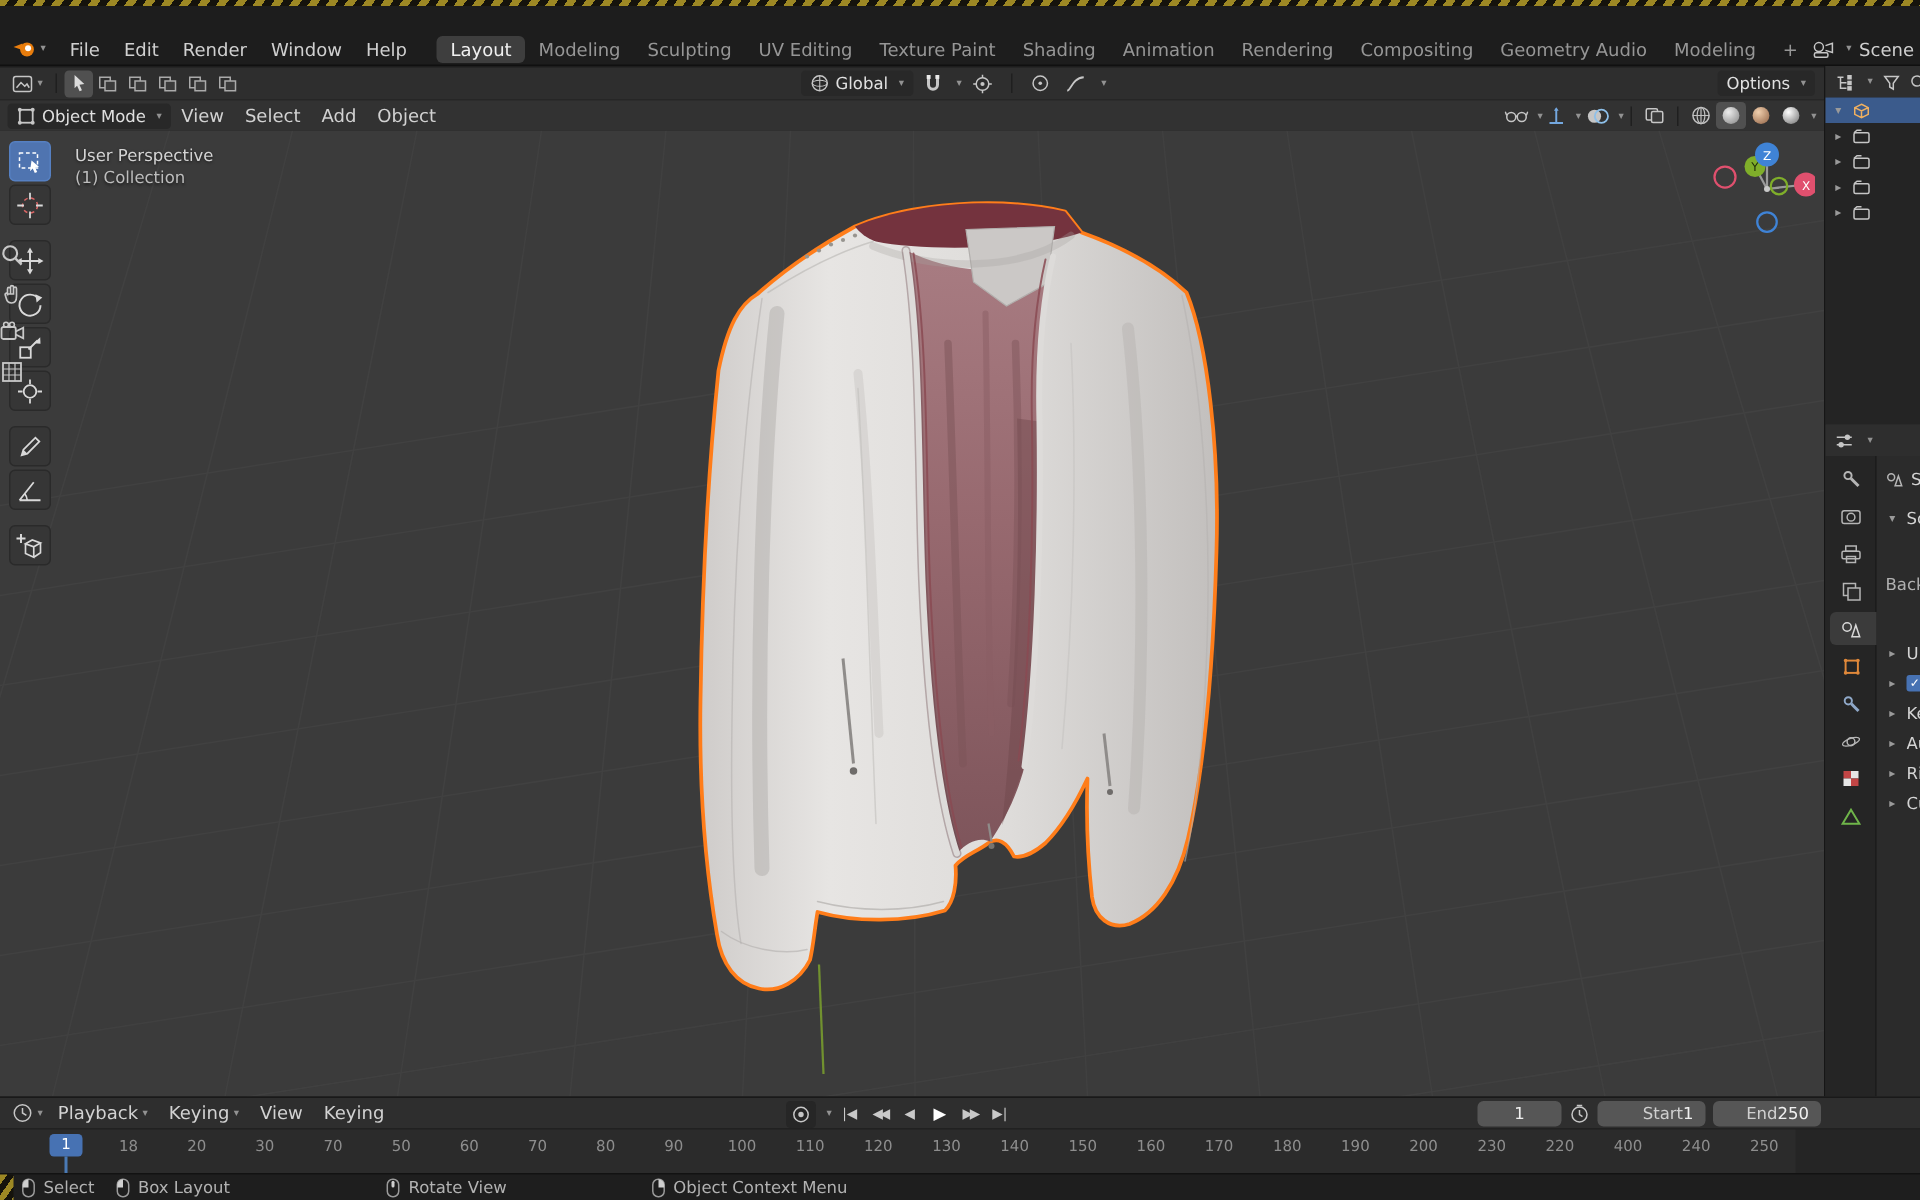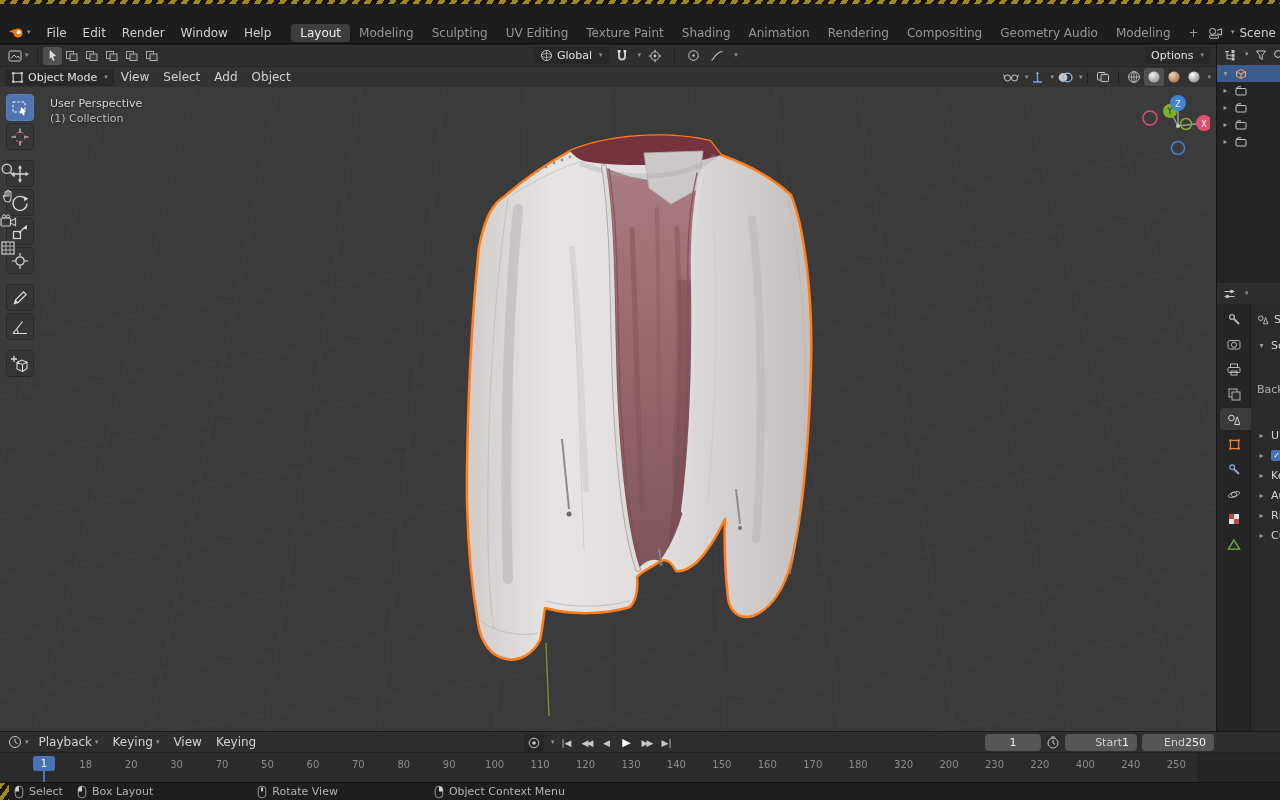--- a/index.html
+++ b/index.html
@@ -783,21 +783,21 @@
       <span class="rtick">90</span>
       <span class="rtick">100</span>
       <span class="rtick">110</span>
       <span class="rtick">120</span>
       <span class="rtick">130</span>
       <span class="rtick">140</span>
       <span class="rtick">150</span>
       <span class="rtick">160</span>
       <span class="rtick">170</span>
       <span class="rtick">180</span>
-      <span class="rtick">320</span>
+      <span class="rtick">190</span>
       <span class="rtick">200</span>
       <span class="rtick">230</span>
       <span class="rtick">220</span>
       <span class="rtick">400</span>
       <span class="rtick">240</span>
       <span class="rtick">250</span>
     </div>
     <div id="ruler-after-end"></div>
     <div id="cur-frame-box">1</div>
     <div id="playhead-line"></div>

